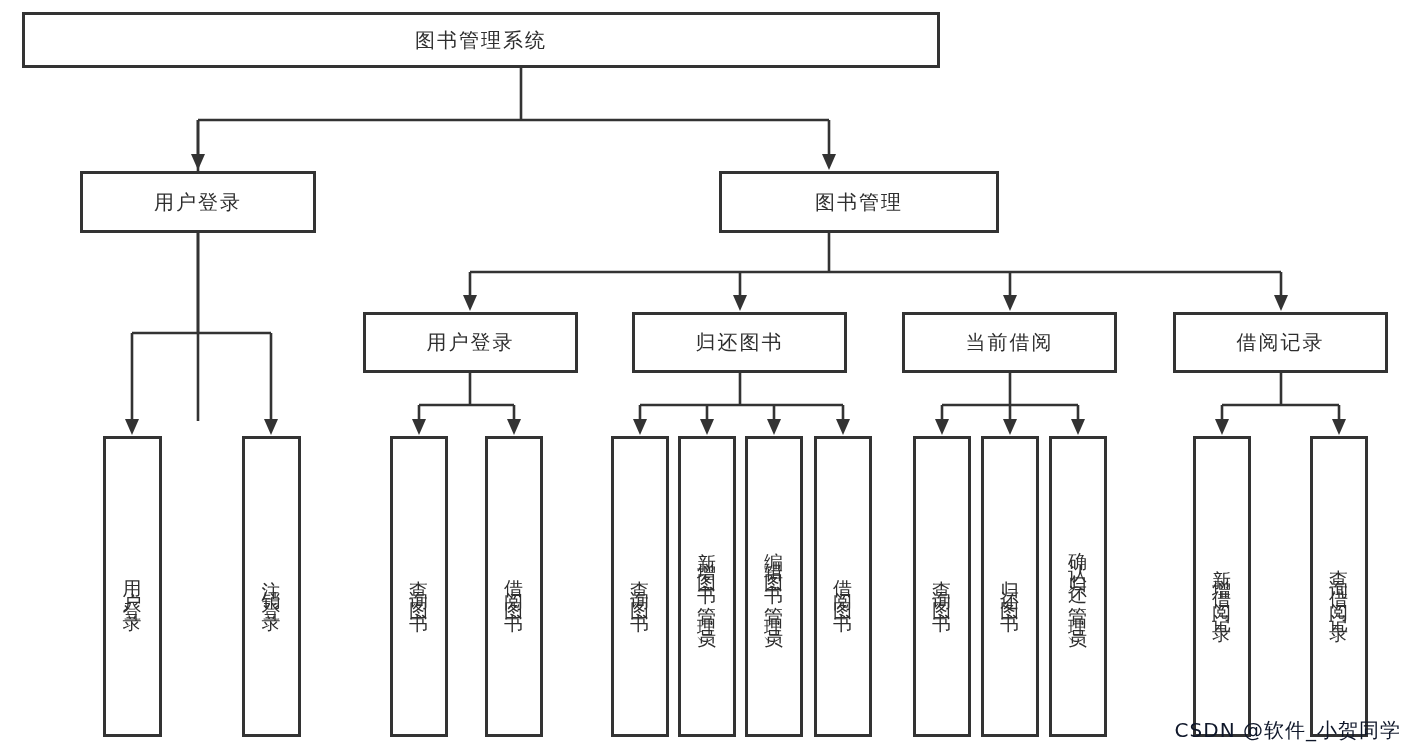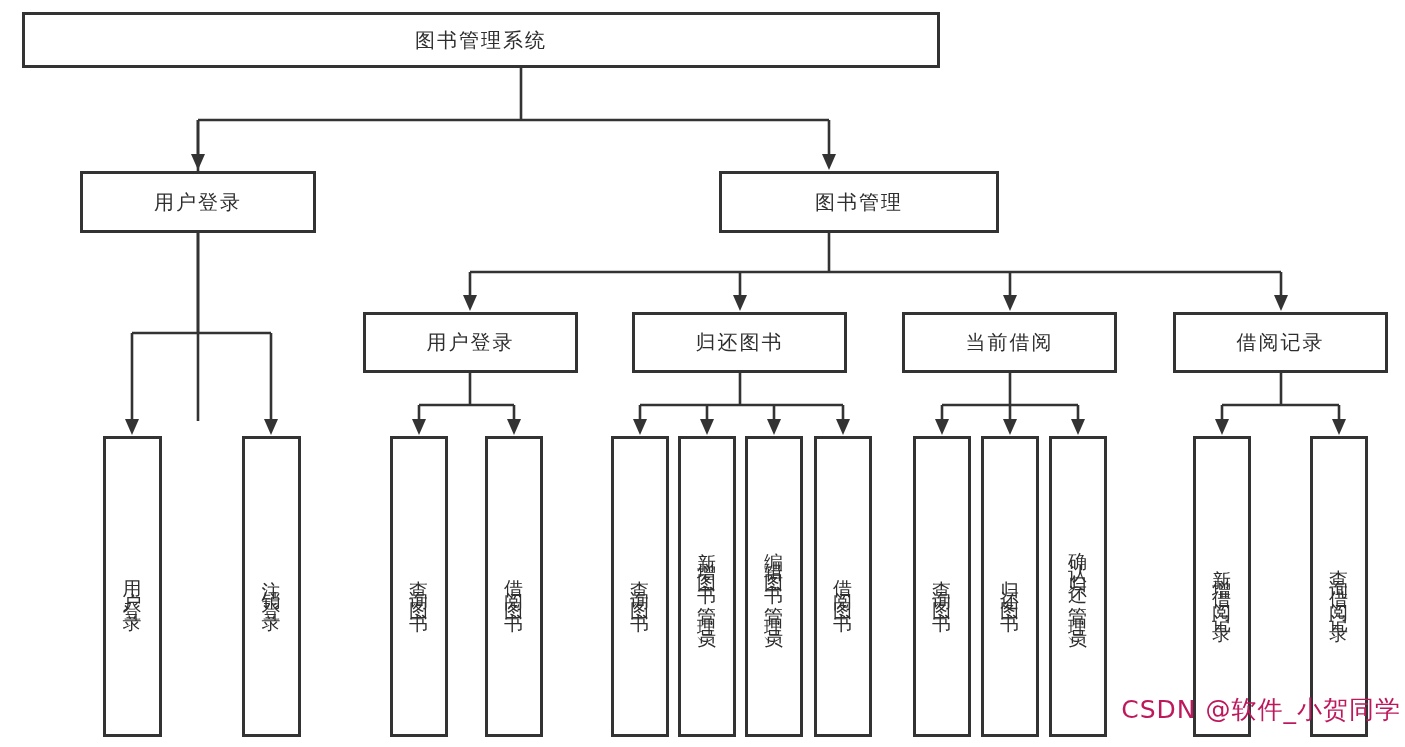--- a/index.html
+++ b/index.html
@@ -39,23 +39,23 @@
   .v-node {
     writing-mode: vertical-rl;
     text-orientation: mixed;
     font-size: 19px;
     letter-spacing: 11px;
     line-height: 1;
   }
   .watermark {
     position: absolute;
     right: 4px;
-    bottom: 21px;
-    font-size: 25px;
-    color: #be185d;
+    bottom: 3px;
+    font-size: 20px;
+    color: #0f172a;
     letter-spacing: 1px;
     white-space: nowrap;
     z-index: 5;
   }
 </style>
 </head>
 <body>
 
 <div class="canvas">
 

